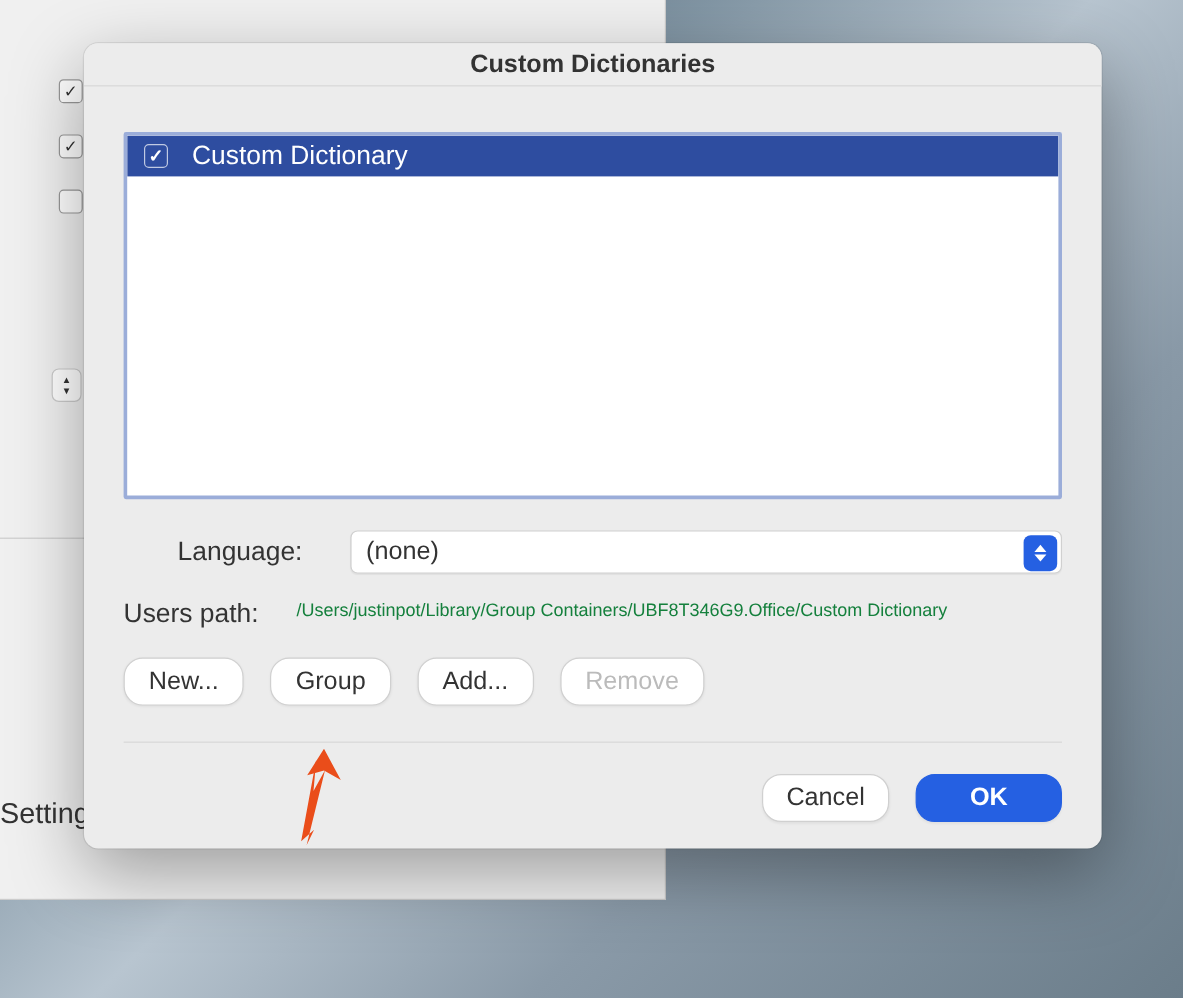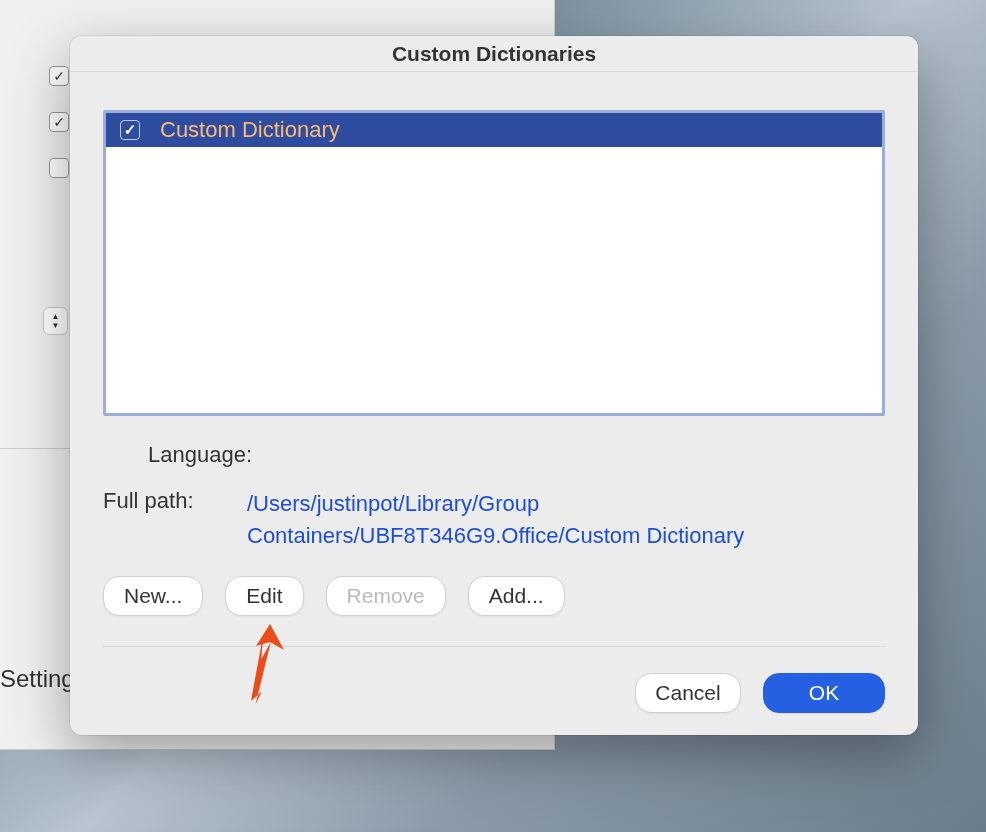--- a/index.html
+++ b/index.html
@@ -155,21 +155,21 @@
     
     .dict-checkbox.checked::after {
       content: "✓";
       font-size: 15px;
       font-weight: bold;
       color: white;
     }
     
     .dict-label {
       font-size: 22px;
-      color: #fdba74;
+      color: #ffffff;
     }
     
     .lang-row {
       display: flex;
       align-items: center;
       margin-top: 26px;
       gap: 18px;
       margin-left: 45px;
     }
     
@@ -236,22 +236,22 @@
     }
     
     .path-label {
       font-size: 22px;
       color: #333;
       width: 126px;
       flex-shrink: 0;
     }
     
     .path-value {
-      font-size: 22px;
-      color: #1d4ed8;
+      font-size: 15px;
+      color: #15803d;
       line-height: 1.45;
     }
     
     .action-buttons {
       display: flex;
       gap: 22px;
       margin-top: 24px;
     }
     
     .btn {
@@ -289,21 +289,21 @@
     
     .btn-cancel {
       width: 106px;
     }
     
     .btn-ok {
       width: 122px;
       background: #2560e2;
       border-color: #2560e2;
       color: white;
-      font-weight: 400;
+      font-weight: 700;
     }
     
     .arrow-annotation {
       position: absolute;
       left: 226px;
       top: 620px;
       width: 60px;
       height: 90px;
       pointer-events: none;
     }
@@ -333,32 +333,39 @@
 
     <div class="dict-list">
       <div class="dict-list-item selected">
         <span class="dict-checkbox checked"></span>
         <span class="dict-label">Custom Dictionary</span>
       </div>
     </div>
 
     <div class="lang-row">
       <span class="lang-label">Language:</span>
+      <div class="lang-select">
+        <span class="lang-select-text">(none)</span>
+        <div class="lang-select-chevrons">
+          <div class="chevron-up"></div>
+          <div class="chevron-down"></div>
+        </div>
+      </div>
     </div>
 
     <div class="path-row">
-      <span class="path-label">Full path:</span>
+      <span class="path-label">Users path:</span>
       <span class="path-value">/Users/justinpot/Library/Group Containers/UBF8T346G9.Office/Custom Dictionary</span>
     </div>
 
     <div class="action-buttons">
       <div class="btn">New...</div>
-      <div class="btn">Edit</div>
+      <div class="btn">Group</div>
+      <div class="btn">Add...</div>
       <div class="btn disabled">Remove</div>
-      <div class="btn">Add...</div>
     </div>
 
     <div class="footer-divider"></div>
 
     <div class="footer-buttons">
       <div class="btn btn-cancel">Cancel</div>
       <div class="btn btn-ok">OK</div>
     </div>
 
   </div>

